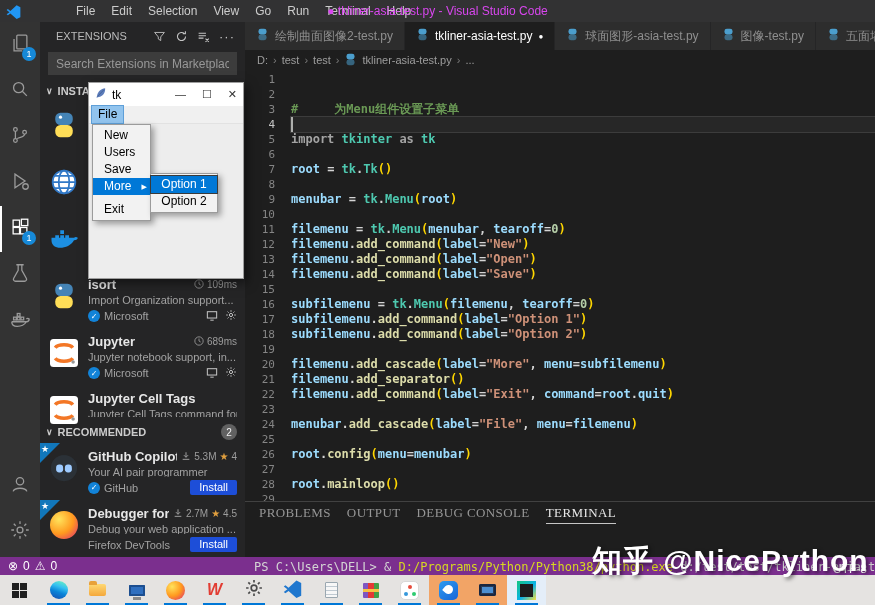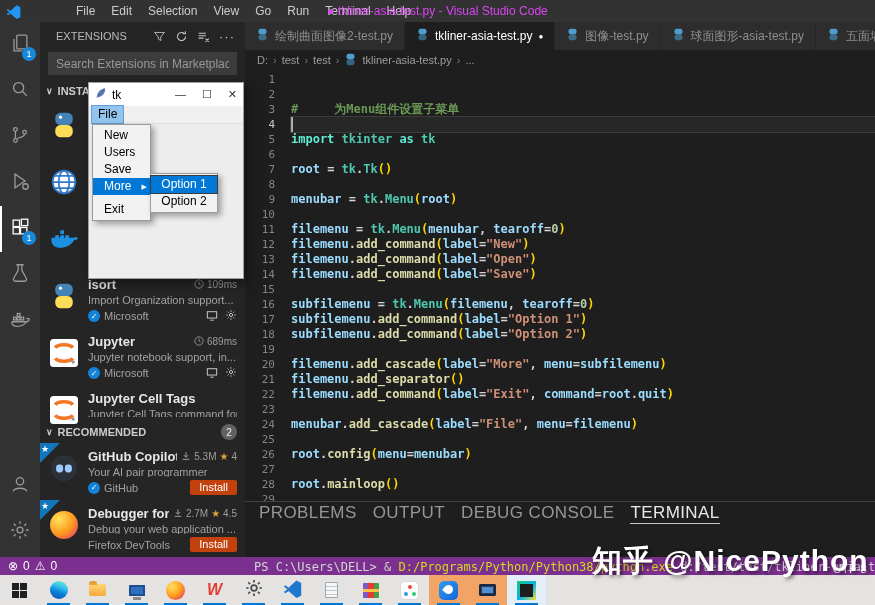--- a/index.html
+++ b/index.html
@@ -36,47 +36,47 @@
   .ext-item.short { height:37px; }
   .ext-icon { width:33px; height:33px; flex:none; margin-top:2px; display:flex; align-items:center; justify-content:center; }
   .ext-body { flex:1; min-width:0; display:flex; flex-direction:column; }
   .ext-row1 { display:flex; align-items:center; }
   .ext-name { font-size:13px; font-weight:700; color:#E7E7E7; white-space:nowrap; overflow:hidden; }
   .ext-meta { margin-left:auto; font-size:10px; color:#9D9D9D; display:flex; align-items:center; gap:3px; white-space:nowrap; flex:none; padding-left:4px; }
   .star { color:#E2A03F; font-size:10px; }
   .ext-desc { font-size:11px; color:#A2A2A2; white-space:nowrap; overflow:hidden; margin-top:2px; }
   .ext-row3 { display:flex; align-items:center; gap:4px; margin-top:3px; font-size:11px; color:#A2A2A2; }
   .verified { width:12px; height:12px; border-radius:50%; background:#1283D8; color:#fff; font-size:8px; display:inline-flex; align-items:center; justify-content:center; flex:none; }
-  .install-btn { margin-left:auto; background:#c2410c; color:#FFF; font-size:11px; padding:1px 9px 2px; border-radius:2px; cursor:pointer; }
+  .install-btn { margin-left:auto; background:#1d4ed8; color:#FFF; font-size:11px; padding:1px 9px 2px; border-radius:2px; cursor:pointer; }
   .mini-acts { margin-left:auto; display:flex; gap:7px; color:#CCC; align-items:center; }
   .ext-ribbon { position:absolute; top:0; left:0; width:0; height:0; border-style:solid; border-width:20px 20px 0 0; border-color:#1177BB transparent transparent transparent; z-index:2; }
   .ext-ribbon .rstar { position:absolute; top:-19px; left:1px; color:#fff; font-size:9px; }
   
   .exi-firefox { width:28px; height:28px; border-radius:50%; background:radial-gradient(circle at 32% 30%, #FFE35C, #FF9A1F 52%, #E0316E 95%); }
   
   .editor-area { flex:1; display:flex; flex-direction:column; min-width:0; background:#1E1E1E; }
   .tabbar { height:28px; background:#252526; display:flex; font-size:12px; overflow:hidden; flex:none; }
   .tab { display:flex; align-items:center; gap:6px; padding:0 11px; background:#2D2D2D; color:#8F8F8F; border-right:1px solid #252526; white-space:nowrap; cursor:pointer; }
   .tab.active { background:#1E1E1E; color:#FFFFFF; }
   .dirty-dot { color:#FFF; font-size:8px; }
   .breadcrumb { height:20px; display:flex; align-items:center; gap:5px; padding:0 12px; font-size:11px; color:#9D9D9D; flex:none; }
   .bc-sep { color:#7A7A7A; }
   .code { flex:1; overflow:hidden; padding-top:2px; font-family:"DejaVu Sans Mono", monospace; font-size:12px; }
   .code-line { height:15px; line-height:15px; display:flex; white-space:pre; }
   .ln { width:30px; text-align:right; color:#858585; flex:none; margin-right:16px; font-size:11px; }
   .line-wrap { flex:1; white-space:pre; display:flex; align-items:stretch;font-weight:bold; }
   .code-line.current .ln { color:#C6C6C6; }
   .code-line.current .line-wrap { background:rgba(255,255,255,0.045); outline:1px solid #3C3C3C; }
   .cursor-bar { width:1.5px; background:#AEAFAD; flex:none; }
-  .t-c{color:#6A9955}.t-k{color:#5eead4}.t-m{color:#4EC9B0}.t-v{color:#9CDCFE}.t-f{color:#DCDCAA}
+  .t-c{color:#6A9955}.t-k{color:#a3a3a3}.t-m{color:#4EC9B0}.t-v{color:#9CDCFE}.t-f{color:#DCDCAA}
   .t-s{color:#CE9178}.t-n{color:#B5CEA8}.t-p{color:#FFD700}.t-o{color:#D4D4D4}.t-w{color:#D4D4D4}
   
   .panel { height:56px; border-top:1px solid #414141; flex:none; display:flex; flex-direction:column; }
   .panel-tabs { height:22px; display:flex; gap:16px; padding:0 14px; align-items:stretch; flex:none; }
-  .ptab { font-size:17px; color:#969696; letter-spacing:.4px; display:flex; align-items:center; border-bottom:1px solid transparent; cursor:pointer; }
+  .ptab { font-size:13px; color:#969696; letter-spacing:.4px; display:flex; align-items:center; border-bottom:1px solid transparent; cursor:pointer;font-family:Liberation Serif, serif; }
   .ptab.active { color:#E7E7E7; border-bottom-color:#C6C6C6; }
   .term { padding:3px 9px 0; font-family:"DejaVu Sans Mono", monospace; font-size:12px; line-height:16px; color:#CCCCCC; white-space:pre; }
   .t-y { color:#D7D721; }
   
   .statusbar { height:18px; background:#7B2F8E; color:#FFF; display:flex; align-items:center; font-size:12px; padding:0 8px; }
   .sb-left { display:flex; align-items:center; gap:5px; }
   .sb-right { margin-left:auto; display:flex; gap:10px;margin-top:6px; }
   .st-ic { font-size:12px; }
   
   .taskbar { height:30px; background:#E5E3E1; display:flex; align-items:stretch; }
@@ -468,28 +468,28 @@
               <rect x="3" y="8" width="10" height="7" rx="3" fill="#4B9ECD" opacity="0.55"></rect>
             </svg></span>
           <span>tkliner-asia-test.py</span>
           <span class="dirty-dot">●</span>
         </div>
         <div class="tab">
           <span><svg width="13" height="13" viewBox="0 0 16 16">
               <rect x="3" y="1" width="10" height="7" rx="3" fill="#4B9ECD"></rect>
               <rect x="3" y="8" width="10" height="7" rx="3" fill="#4B9ECD" opacity="0.55"></rect>
             </svg></span>
-          <span>图像-test.py</span>
+          <span>球面图形-asia-test.py</span>
         </div>
         <div class="tab">
           <span><svg width="13" height="13" viewBox="0 0 16 16">
               <rect x="3" y="1" width="10" height="7" rx="3" fill="#4B9ECD"></rect>
               <rect x="3" y="8" width="10" height="7" rx="3" fill="#4B9ECD" opacity="0.55"></rect>
             </svg></span>
-          <span>球面图形-asia-test.py</span>
+          <span>图像-test.py</span>
         </div>
         <div class="tab">
           <span><svg width="13" height="13" viewBox="0 0 16 16">
               <rect x="3" y="1" width="10" height="7" rx="3" fill="#4B9ECD"></rect>
               <rect x="3" y="8" width="10" height="7" rx="3" fill="#4B9ECD" opacity="0.55"></rect>
             </svg></span>
           <span>五面墙3D图形.py</span>
         </div>
       </div>
     <div class="breadcrumb" id="breadcrumb">

